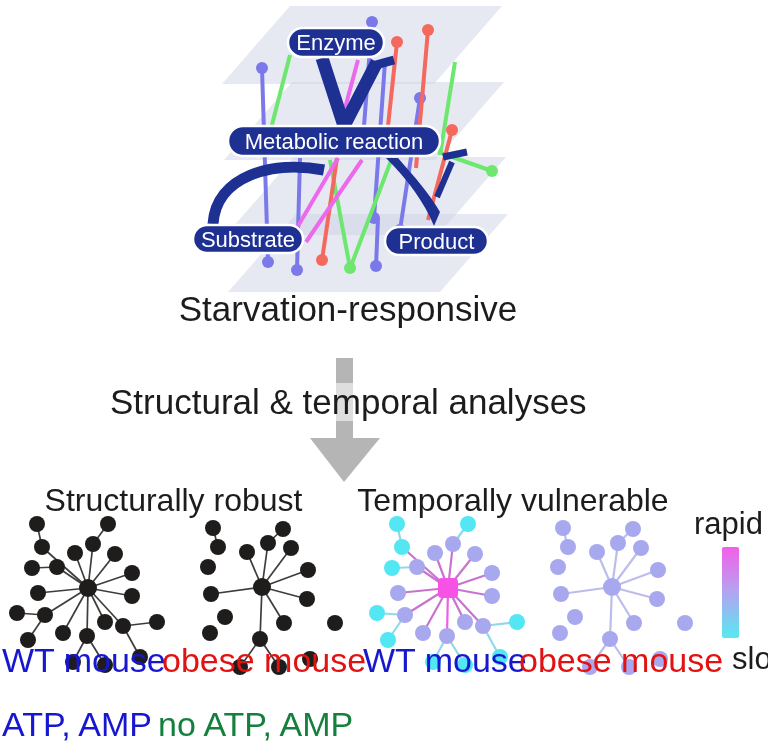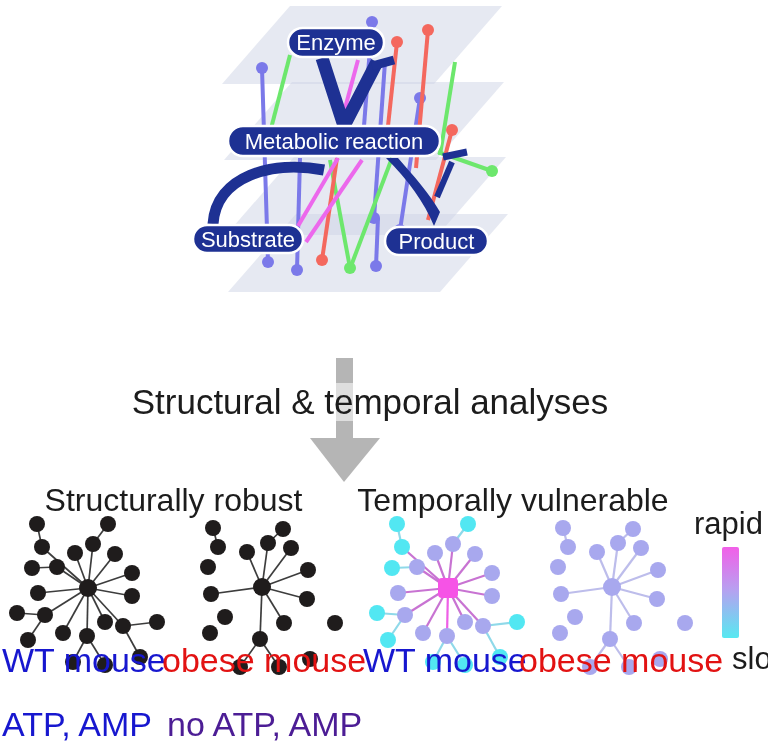--- a/index.html
+++ b/index.html
@@ -9,21 +9,21 @@
   }
   .abs{position:absolute;text-align:center;}
   svg{position:absolute;overflow:visible;}
   #transomic{left:0;top:0;}
   #flow-arrow{left:300px;top:358px;z-index:1;}
   .caption{
     top:292px;left:148px;width:400px;text-align:center;
     font-size:35px;line-height:34px;color:#1c1c1c;z-index:2;
   }
   .process-label{
-    top:383px;left:110px;width:520px;text-align:center;
+    top:383px;left:110px;width:520px;text-align:left;
     font-size:35px;line-height:38px;color:#1c1c1c;
     background:rgba(255,255,255,0.55);z-index:2;white-space:nowrap;
   }
   .section-header{font-size:32px;line-height:34px;text-align:center;color:#1c1c1c;white-space:nowrap;z-index:2;}
   #hdr-structural{top:483px;left:26px;width:295px;}
   #hdr-temporal{top:483px;left:352px;width:322px;}
   .net{width:176px;height:176px;}
   .colorbar{
     left:722px;top:547px;width:17px;height:91px;border-radius:2px;
     background:linear-gradient(180deg,#f25fe8 0%,#b89ff0 46%,#57e9f1 100%);
@@ -108,20 +108,21 @@
           <text x="248" y="246.5" text-anchor="middle" fill="#ffffff" font-size="22" font-family="&quot;Liberation Sans&quot;, sans-serif">Substrate</text>
         </g>
         <g>
           <rect x="385" y="227" width="103" height="28" rx="14" fill="#1e3193" stroke="#ffffff" stroke-width="2.5"></rect>
           <text x="436.5" y="248.5" text-anchor="middle" fill="#ffffff" font-size="22" font-family="&quot;Liberation Sans&quot;, sans-serif">Product</text>
         </g>
       </g>
   </svg>
 
   <div class="abs caption">
+    <div>Starvation-responsive</div>
   </div>
 
   <svg id="flow-arrow" width="90" height="126" viewBox="0 0 90 126">
     <rect x="36" y="0" width="17" height="82" fill="#b5b5b5"></rect>
     <polygon points="10,80 80,80 44,124" fill="#b5b5b5"></polygon>
   </svg>
 
   <div class="abs process-label">Structural &amp; temporal analyses</div>
 
   <div class="abs section-header" id="hdr-structural">Structurally robust</div>
@@ -293,16 +294,16 @@
   <div class="abs legend-label" id="legend-slow">slow</div>
 
   <div class="abs footer-row" id="footer-row1">
     <span class="blue f1a" style="color: rgb(23, 23, 207);">WT mouse</span>
     <span class="red f1b" style="color: rgb(226, 18, 18);">obese mouse</span>
     <span class="blue f1c" style="color: rgb(23, 23, 207);">WT mouse</span>
     <span class="red f1d" style="color: rgb(226, 18, 18);">obese mouse</span>
   </div>
   <div class="abs footer-row" id="footer-row2">
     <span class="blue f2a" style="color: rgb(23, 23, 207);">ATP, AMP</span>
-    <span class="red f2b" style="color: #4c1d95; margin-left: 9px;">no ATP, AMP</span>
+    <span class="red f2b" style="color: #15803d;">no ATP, AMP</span>
   </div>
 
 </div>
 
 </body></html>

